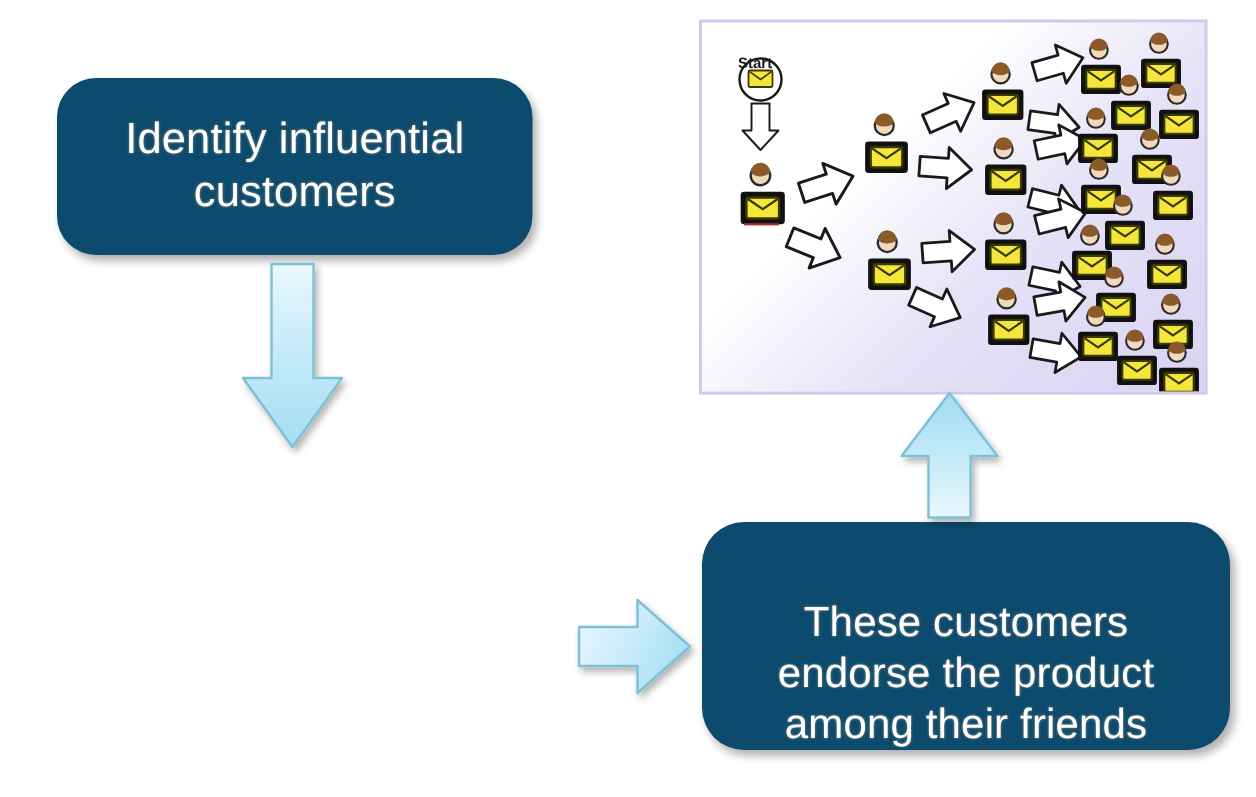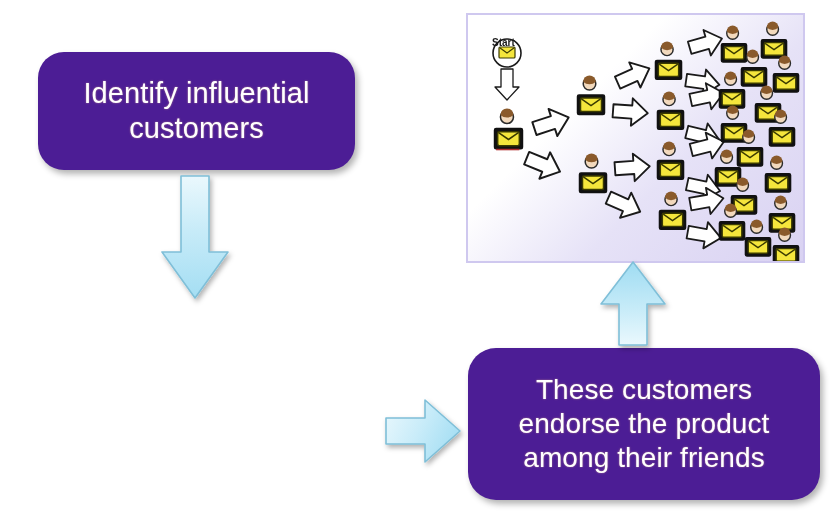--- a/index.html
+++ b/index.html
@@ -8,21 +8,21 @@
     background:#ffffff;
     font-family:"Liberation Sans", sans-serif;
     overflow:hidden;
     position:relative;
   }
   .stage{position:absolute;left:0;top:0;width:837px;height:531px;}
 
   
   .node{
     position:absolute;
-    background:#4c1d95;
+    background:#0c4a6e;
     border-radius:26px;
     box-shadow:3px 4px 6px rgba(0,0,0,0.30);
     display:flex;align-items:center;justify-content:center;
     text-align:center;
     box-sizing:border-box;
   }
   .node .label{
     color:#ffffff;
     line-height:1.22;
     letter-spacing:.1px;
@@ -30,21 +30,21 @@
     padding:0 14px;
     white-space:pre-line;
   }
 
   #node-identify{left:38px;top:52px;width:317px;height:118px;}
   #node-identify .label{font-size:29px;}
 
   #node-convince{left:30px;top:318px;width:330px;height:184px;border-radius:30px;}
   #node-convince .label{font-size:28px;}
 
-  #node-endorse{left:468px;top:348px;width:352px;height:152px;border-radius:28px;}
+  #node-endorse{left:468px;top:348px;width:352px;height:152px;border-radius:28px;align-items:flex-end;}
   #node-endorse .label{font-size:28px;}
 
   
   .arrow{position:absolute;}
   .arrow svg{display:block;overflow:visible;}
 
   #arrow-down{left:158px;top:174px;width:74px;height:128px;}
   #arrow-right{left:383px;top:396px;width:80px;height:70px;}
   #arrow-up{left:598px;top:260px;width:70px;height:88px;}
 

